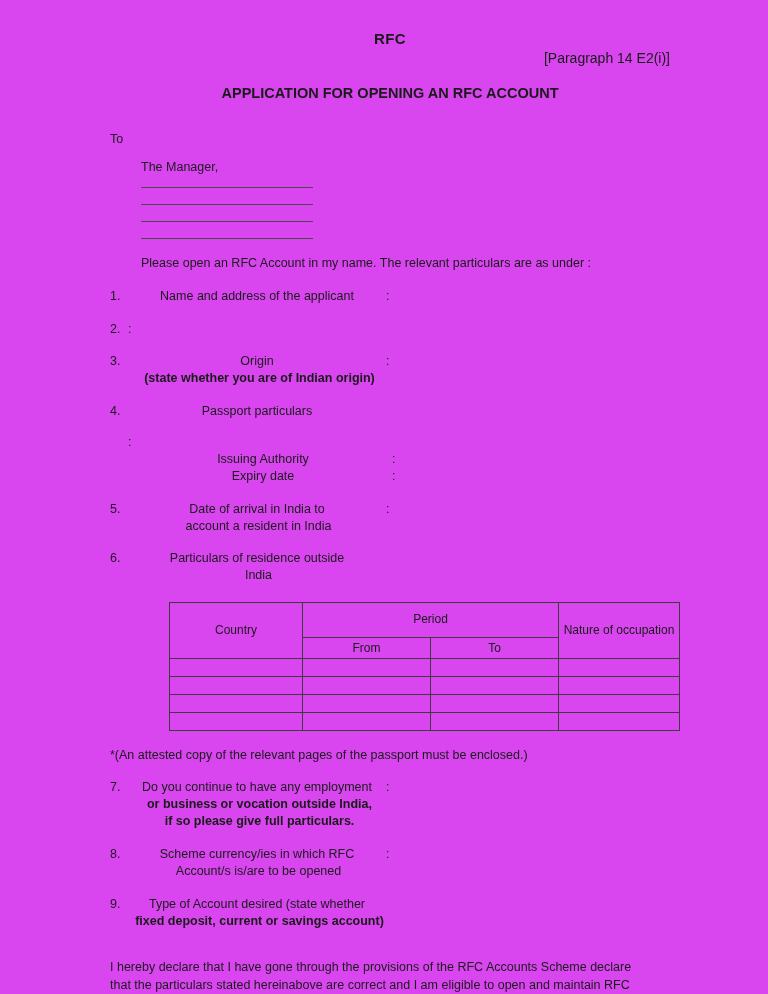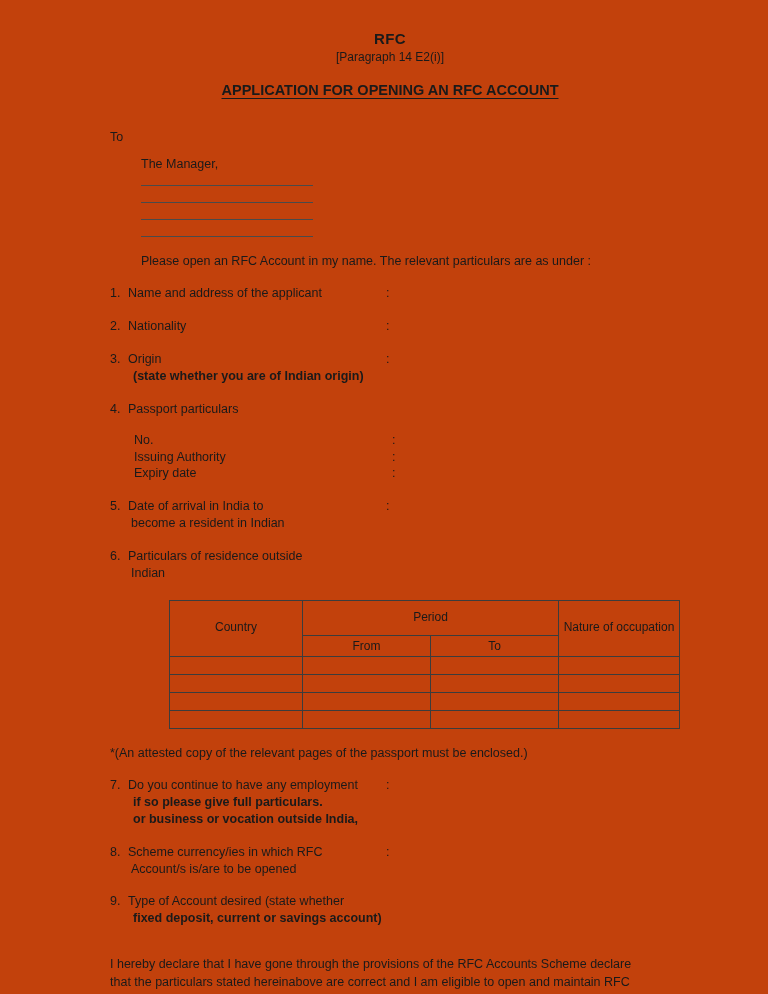--- a/index.html
+++ b/index.html
@@ -10,55 +10,54 @@
   }
   body {
     font-family: "Liberation Sans", sans-serif;
     color: #1a1a1a;
   }
   .page {
     position: relative;
     width: 768px;
     height: 994px;
     margin: 0 auto;
-    background: #c2410c;
+    background: #d946ef;
     overflow: hidden;
     box-sizing: border-box;
   }
   .doc-body {
     position: absolute;
     left: 110px;
     top: 30px;
     width: 560px;
   }
 
   
   .form-code {
     text-align: center;
     font-size: 15px;
     font-weight: bold;
     letter-spacing: 0.4px;
     margin: 0 0 2px 0;
     line-height: 1.2;
   }
   .para-ref {
-    text-align: center;
-    font-size: 12px;
+    text-align: right;
+    font-size: 14px;
     margin: 0 0 18px 0;
     line-height: 1.2;
   }
   .main-title {
     text-align: center;
     font-size: 14.5px;
     font-weight: bold;
     margin: 0 0 30px 0;
     line-height: 1.2;
   }
   .main-title span.u {
-    text-decoration: underline;
     text-underline-offset: 2.5px;
   }
 
   
   .to-label {
     font-size: 12.5px;
     margin: 0 0 12px 0;
     line-height: 1.25;
   }
   .addressee {
@@ -93,20 +92,21 @@
     align-items: flex-start;
   }
   .q-num {
     width: 18px;
     flex: 0 0 18px;
     text-align: left;
   }
   .q-text {
     flex: 0 0 auto;
     width: 258px;
+    text-align: center;
   }
   .q-text .sub {
     display: block;
     padding-left: 5px;
     font-weight: bold;
   }
   .q-text .sub2 {
     display: block;
     padding-left: 3px;
   }
@@ -205,21 +205,20 @@
         <span class="q-num">1.</span>
         <span class="q-text">Name and address of the applicant</span>
         <span class="q-colon">:</span>
         <span class="q-ans"></span>
       </div>
     </div>
 
     <div class="q-block">
       <div class="q-row">
         <span class="q-num">2.</span>
-        <span class="q-text">Nationality</span>
         <span class="q-colon">:</span>
         <span class="q-ans"></span>
       </div>
     </div>
 
     <div class="q-block">
       <div class="q-row">
         <span class="q-num">3.</span>
         <span class="q-text"><span>Origin</span><span class="sub">(state whether you are of Indian origin)</span></span>
         <span class="q-colon">:</span>
@@ -229,50 +228,49 @@
 
     <div class="q-block">
       <div class="q-row">
         <span class="q-num">4.</span>
         <span class="q-text">Passport  particulars</span>
         <span class="q-colon"></span>
         <span class="q-ans"></span>
       </div>
       <div class="sub-list">
         <div class="q-row">
-          <span class="q-text sub-indent">No.</span>
           <span class="q-colon">:</span>
           <span class="q-ans"></span>
         </div>
         <div class="q-row">
           <span class="q-text sub-indent">Issuing Authority</span>
           <span class="q-colon">:</span>
           <span class="q-ans"></span>
         </div>
         <div class="q-row">
           <span class="q-text sub-indent"> Expiry date</span>
           <span class="q-colon">:</span>
           <span class="q-ans"></span>
         </div>
       </div>
     </div>
 
     <div class="q-block">
       <div class="q-row">
         <span class="q-num">5.</span>
-        <span class="q-text"><span>Date of arrival in India to</span><span class="sub2">become a resident in Indian</span></span>
+        <span class="q-text"><span>Date of arrival in India to</span><span class="sub2">account a resident in India</span></span>
         <span class="q-colon">:</span>
         <span class="q-ans"></span>
       </div>
     </div>
 
     <div class="q-block">
       <div class="q-row">
         <span class="q-num">6.</span>
-        <span class="q-text"><span>Particulars of residence outside</span><span class="sub2">Indian</span></span>
+        <span class="q-text"><span>Particulars of residence outside</span><span class="sub2">India</span></span>
         <span class="q-colon"></span>
         <span class="q-ans"></span>
       </div>
     </div>
 
     <div class="table-wrap">
       <table class="residence">
         <colgroup>
           <col class="c-country">
           <col class="c-from">
@@ -317,21 +315,21 @@
           </tr>
         </tbody>
       </table>
     </div>
 
     <div class="note-line">*(An attested copy of the relevant pages of the passport must be enclosed.)</div>
 
     <div class="q-block">
       <div class="q-row">
         <span class="q-num">7.</span>
-        <span class="q-text"><span>Do you continue to have any employment</span><span class="sub">if so please give  full particulars.</span><span class="sub">or business or vocation outside India,</span></span>
+        <span class="q-text"><span>Do you continue to have any employment</span><span class="sub">or business or vocation outside India,</span><span class="sub">if so please give  full particulars.</span></span>
         <span class="q-colon">:</span>
         <span class="q-ans"></span>
       </div>
     </div>
 
     <div class="q-block">
       <div class="q-row">
         <span class="q-num">8.</span>
         <span class="q-text"><span>Scheme currency/ies in which RFC</span><span class="sub2">Account/s is/are to be opened</span></span>
         <span class="q-colon">:</span>

